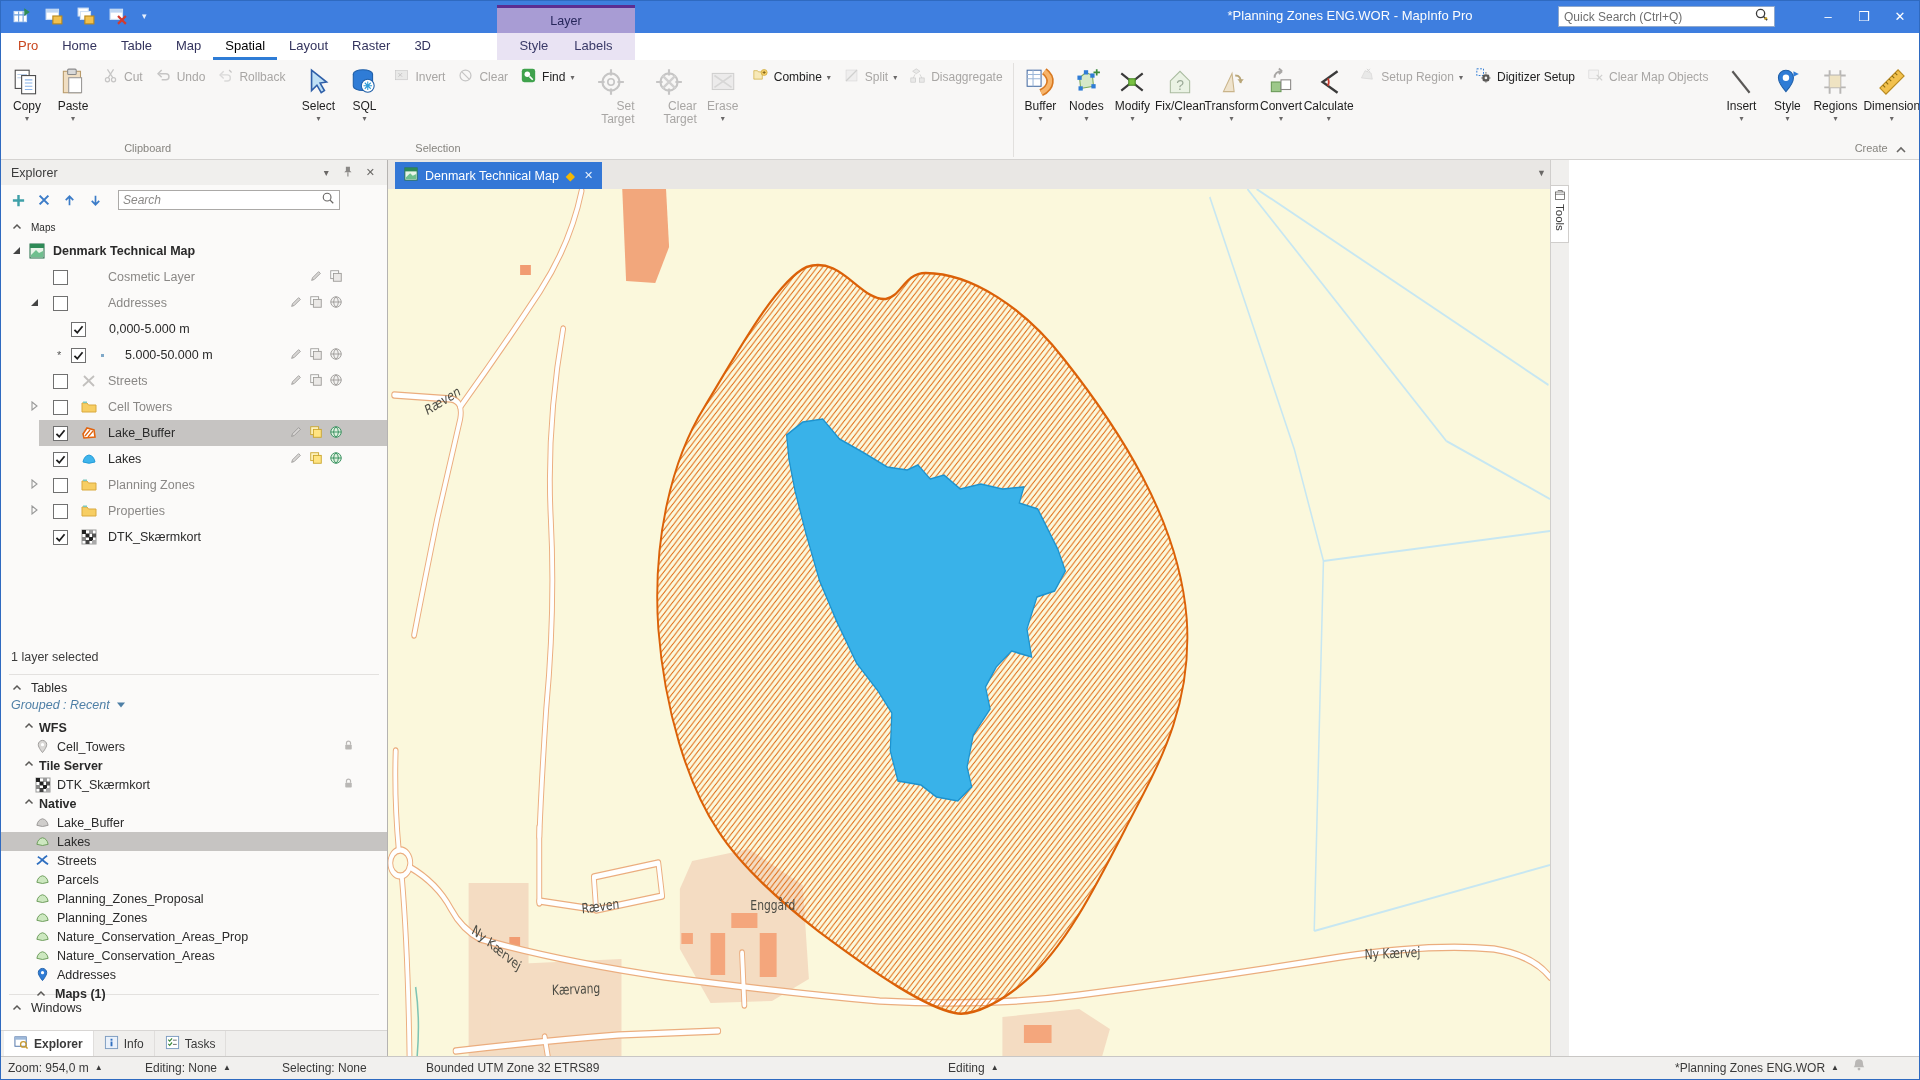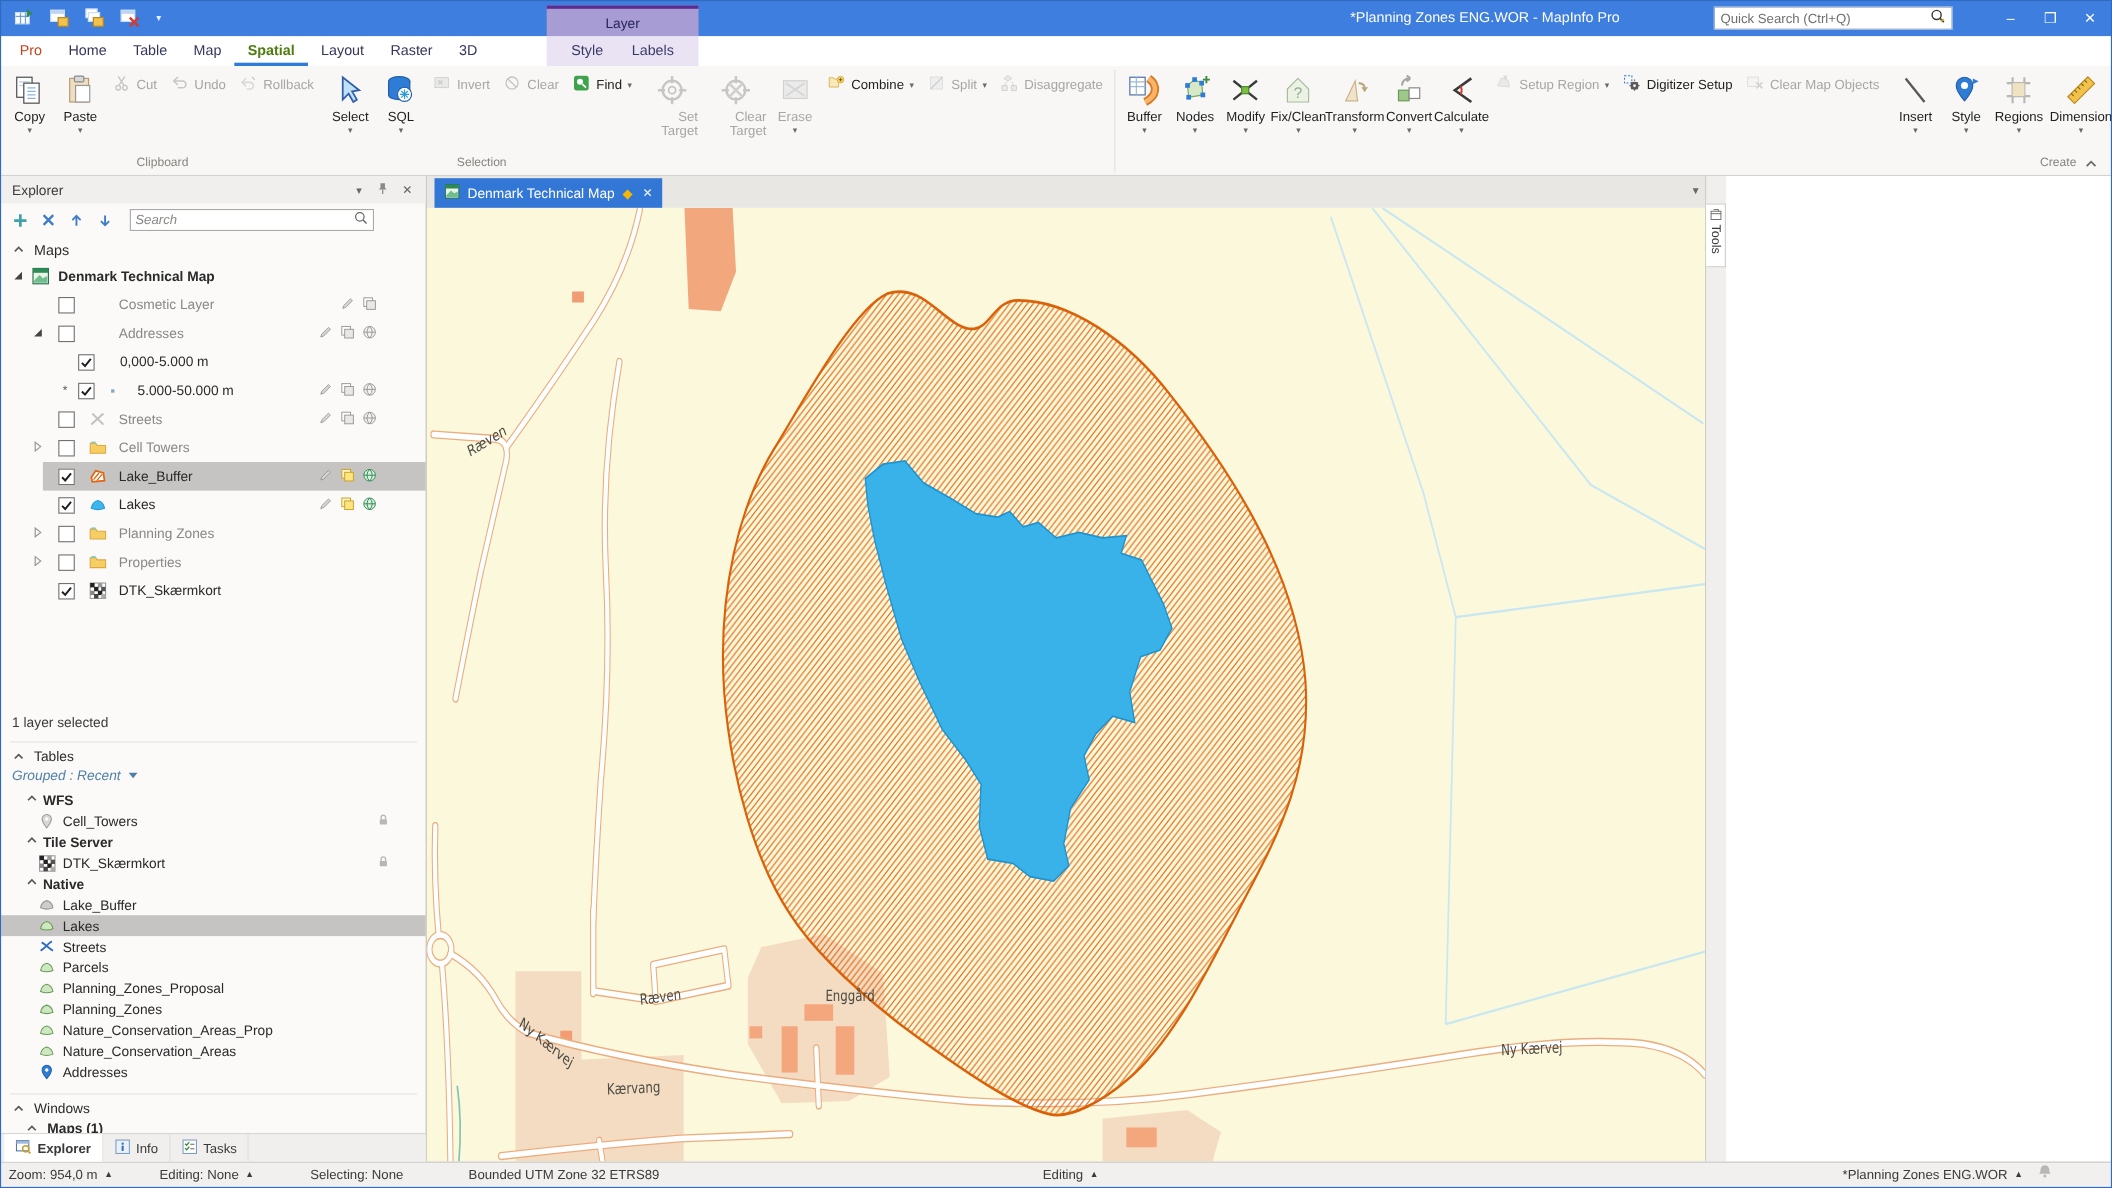--- a/index.html
+++ b/index.html
@@ -16,21 +16,21 @@
   .qsearch{position:absolute;left:1558px;top:6px;width:217px;height:21px;background:#fff;border:1px solid #8FA8CC;display:flex;align-items:center;padding:0 5px}
   .qsearch input{flex:1;border:none;outline:none;font-size:12px;color:#555;font-family:inherit;background:transparent}
   .qsearch input::placeholder{color:#6E6E6E}
   .winbtns{position:absolute;right:2px;top:0;display:flex;height:32px}
   .winbtn{width:36px;display:flex;align-items:center;justify-content:center;font-size:13px;color:#fff}
 
   
   .tabsrow{position:absolute;left:0;top:33px;width:1920px;height:27px;background:#FFFFFF;display:flex;padding-left:6px}
   .mtab{padding:0 12px;font-size:13px;color:#34345E;line-height:25px;height:27px;white-space:nowrap}
   .mtab.pro{color:#C8441C}
-  .mtab.active{color:#4d7c0f;font-weight:bold;border-bottom:3px solid #2E7CD6}
+  .mtab.active{color:#000000;font-weight:normal;border-bottom:3px solid #2E7CD6}
   .ctx{position:absolute;left:497px;top:5px;width:138px;height:55px;z-index:5}
   .ctx-head{height:28px;background:#A89CD4;border-top:3px solid #5C2D91;display:flex;align-items:center;justify-content:center;font-size:12.5px;color:#26265A}
   .ctx-tabs{height:27px;background:#E9E3F3;display:flex;justify-content:center;gap:6px}
   .ctx-tabs .mtab{color:#3A3A68;padding:0 10px}
 
   
   .ribbon{position:absolute;left:0;top:60px;width:1920px;height:100px;background:#F8F7F6;border-bottom:1px solid #D5D3D1;display:flex;align-items:stretch;padding-left:4px}
   .rgroup{display:flex;flex-direction:column}
   .ritems{flex:1;display:flex;align-items:flex-start;padding-top:1px}
   .rlabel{height:17px;text-align:center;font-size:11px;color:#86847F}
@@ -51,21 +51,21 @@
   .main{position:absolute;left:0;top:160px;width:1569px;bottom:24px}
   .panel{position:absolute;left:1px;top:0;width:387px;height:896px;background:#FBFAF9;border-right:1px solid #B5B3B1}
   .panel-title{position:absolute;left:0;top:0;width:100%;height:25px;background:#F0EFED;display:flex;align-items:center;font-size:12.5px;color:#3B3B3B;padding-left:10px}
   .pt-icons{margin-left:auto;display:flex;gap:12px;padding-right:12px;color:#6A6866;align-items:center}
   .panel-toolbar{position:absolute;left:0;top:25px;width:100%;height:30px;display:flex;align-items:center;gap:11px;padding-left:10px}
   .searchbox{width:222px;height:20px;border:1px solid #ABA9A7;background:#fff;display:flex;align-items:center;padding:0 4px;margin-left:4px}
   .searchbox input{flex:1;border:none;outline:none;font-size:12px;font-style:italic;color:#555;font-family:inherit}
   .searchbox input::placeholder{color:#8A8886;font-style:italic}
 
   .tree{position:absolute;left:0;top:56px;width:100%}
-  .sectrow{height:22px;display:flex;align-items:center;gap:8px;padding-left:10px;font-size:13px;color:#2A2A2A}
+  .sectrow{height:22px;display:flex;align-items:center;gap:8px;padding-left:10px;font-size:10px;color:#2A2A2A}
   .trow{height:26px;display:flex;align-items:center;font-size:12.5px;color:#2A2A2A;position:relative}
   .trow .exp{position:absolute;width:12px}
   .trow .cb{position:absolute;width:15px;height:15px;background:#fff;border:1px solid #707070;display:flex;align-items:center;justify-content:center}
   .trow .ticon{position:absolute;width:18px;height:16px}
   .trow .lbl{position:absolute;white-space:nowrap}
   .trow.dim .lbl{color:#8A8886}
   .trow.b .lbl{font-weight:bold}
   .trow.sel::before{content:"";position:absolute;left:38px;right:0;top:0;bottom:0;background:#C6C4C2}
   .trow>*{z-index:1}
   .rights{position:absolute;right:44px;display:flex;gap:6px}
@@ -897,21 +897,21 @@
           <span class="lbl">Addresses</span>
         </div>
       </div>
     <div class="pdiv" style="top:834px"></div>
     <div class="sect2" style="top:838px">
       <svg width="12" height="12" viewBox="0 0 12 12">
           <path d="M2.5 7.5 L6 4 L9.5 7.5" stroke="#5A5856" stroke-width="1.5" fill="none"></path>
         </svg>
       <span>Windows</span>
     </div>
-    <div class="sect2" style="top:856px;padding-left:22px;font-weight:bold">
+    <div class="sect2" style="top:824px;padding-left:34px;font-weight:bold">
       <svg width="12" height="12" viewBox="0 0 12 12">
           <path d="M2.5 7.5 L6 4 L9.5 7.5" stroke="#5A5856" stroke-width="1.5" fill="none"></path>
         </svg>
       <span>Maps  (1)</span>
     </div>
     <div class="panel-tabs" id="panel-tabs">
         <div class="ptab active">
           <span><svg width="15" height="15" viewBox="0 0 16 16" xmlns="http://www.w3.org/2000/svg">
               <rect x="1" y="2" width="12" height="10" fill="#fff" stroke="#4A6FA5"></rect>
               <rect x="1" y="2" width="12" height="3" fill="#9DB8D9"></rect>

